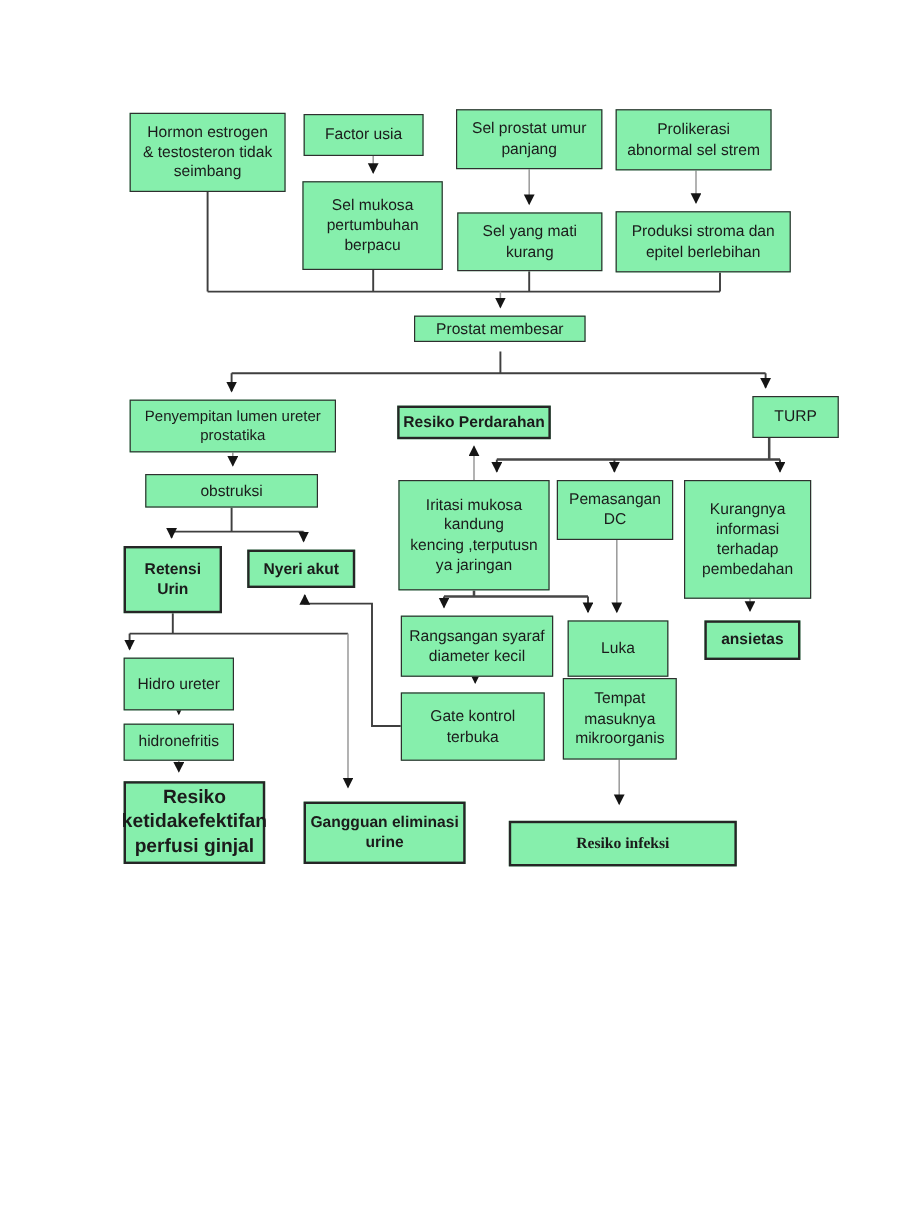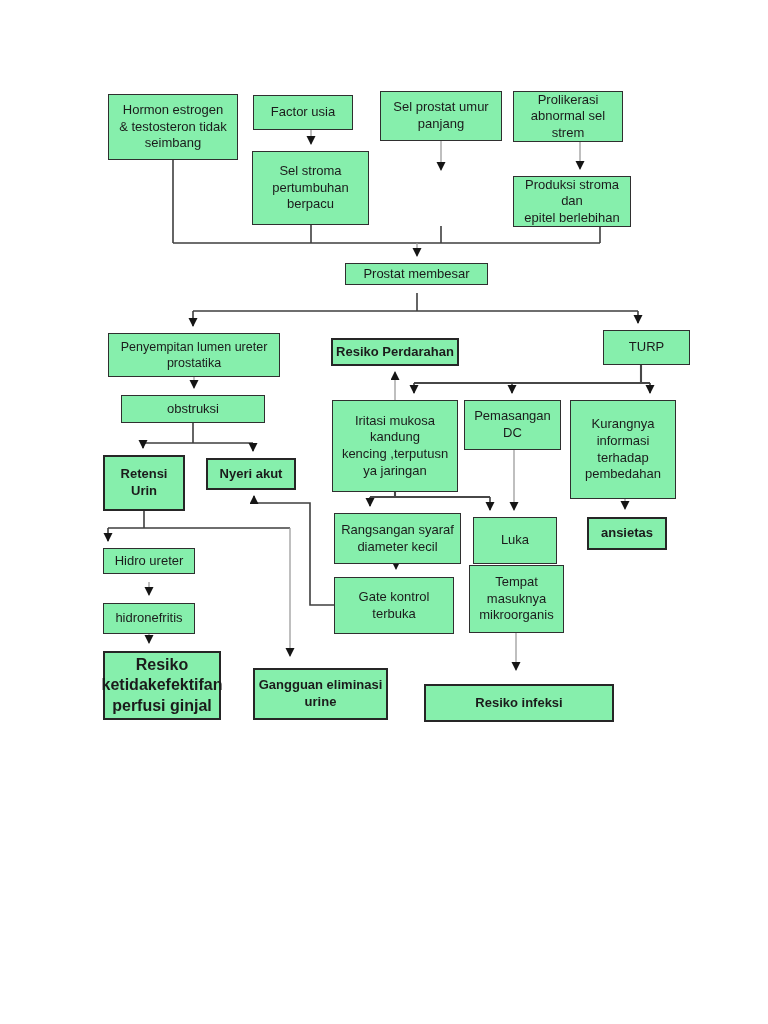--- a/index.html
+++ b/index.html
@@ -16,44 +16,44 @@
     border:1.6px solid #2f2f2f;
     display:flex; align-items:center; justify-content:center;
     text-align:center; font-size:13px; line-height:1.28;
     white-space:pre-line; padding:2px 0;
   }
   .node.b { font-weight:bold; border-width:2px; border-color:#262626; }
   
   #n-hormon        { left:108px; top:94px;  width:130px; height:66px; }
   #n-factor        { left:253px; top:95px;  width:100px; height:35px; }
   #n-selprostat    { left:380px; top:91px;  width:122px; height:50px; }
-  #n-prolikerasi   { left:513px; top:91px;  width:110px; height:51px; }
+  #n-prolikerasi   { left:513px; top:91px;  width:130px; height:51px; }
   #n-selstroma     { left:252px; top:151px; width:117px; height:74px; }
   #n-selmati       { left:381px; top:177px; width:121px; height:49px; }
-  #n-produksi      { left:513px; top:176px; width:118px; height:51px; }
+  #n-produksi      { left:513px; top:176px; width:146px; height:51px; }
   #n-prostat       { left:345px; top:263px; width:143px; height:22px; }
   #n-penyempitan   { left:108px; top:333px; width:172px; height:44px; font-size:12.5px; }
   #n-resikoperd    { left:331px; top:338px; width:128px; height:28px; }
-  #n-turp          { left:603px; top:330px; width:87px;  height:35px; }
+  #n-turp          { left:627px; top:330px; width:72px;  height:35px; }
   #n-obstruksi     { left:121px; top:395px; width:144px; height:28px; }
   #n-iritasi       { left:332px; top:400px; width:126px; height:92px; }
   #n-pemasangan    { left:464px; top:400px; width:97px;  height:50px; }
   #n-kurangnya     { left:570px; top:400px; width:106px; height:99px; }
   #n-retensi       { left:103px; top:455px; width:82px;  height:56px; }
   #n-nyeri         { left:206px; top:458px; width:90px;  height:32px; }
   #n-rangsangan    { left:334px; top:513px; width:127px; height:51px; }
   #n-luka          { left:473px; top:517px; width:84px;  height:47px; }
   #n-ansietas      { left:587px; top:517px; width:80px;  height:33px; }
-  #n-hidro         { left:103px; top:548px; width:92px;  height:26px; }
+  #n-hidro         { left:103px; top:548px; width:92px;  height:44px; }
   #n-gate          { left:334px; top:577px; width:120px; height:57px; }
   #n-tempat        { left:469px; top:565px; width:95px;  height:68px; }
   #n-hidronefritis { left:103px; top:603px; width:92px;  height:31px; }
   #n-ginjal        { left:103px; top:651px; width:118px; height:69px; font-size:16px; }
   #n-gangguan      { left:253px; top:668px; width:135px; height:52px; }
-  #n-infeksi       { left:424px; top:684px; width:190px; height:38px; }
+  #n-infeksi       { left:424px; top:684px; width:190px; height:38px;font-family:Liberation Serif, serif; }
 </style>
 </head>
 <body>
 
 <div class="page">
 
   <svg class="edges" viewBox="0 0 768 1024" xmlns="http://www.w3.org/2000/svg">
     <defs>
       <marker id="ah" markerUnits="userSpaceOnUse" markerWidth="12" markerHeight="12" refX="8" refY="4.5" orient="auto">
         <path d="M0,0 L9,4.5 L0,9 Z" fill="#151515"></path>
@@ -99,23 +99,25 @@
   </svg>
 
   <div id="n-hormon" class="node">Hormon estrogen
 &amp; testosteron tidak
 seimbang</div>
   <div id="n-factor" class="node">Factor usia</div>
   <div id="n-selprostat" class="node">Sel prostat umur
 panjang</div>
   <div id="n-prolikerasi" class="node">Prolikerasi
 abnormal sel strem</div>
-  <div id="n-selstroma" class="node">Sel stroma
+  <div id="n-selstroma" class="node">Sel mukosa
 pertumbuhan
 berpacu</div>
+  <div id="n-selmati" class="node">Sel yang mati
+kurang</div>
   <div id="n-produksi" class="node">Produksi stroma dan
 epitel berlebihan</div>
   <div id="n-prostat" class="node">Prostat membesar</div>
   <div id="n-penyempitan" class="node">Penyempitan lumen ureter
 prostatika</div>
   <div id="n-resikoperd" class="node b">Resiko Perdarahan</div>
   <div id="n-turp" class="node">TURP</div>
   <div id="n-obstruksi" class="node">obstruksi</div>
   <div id="n-pemasangan" class="node">Pemasangan
 DC</div>

